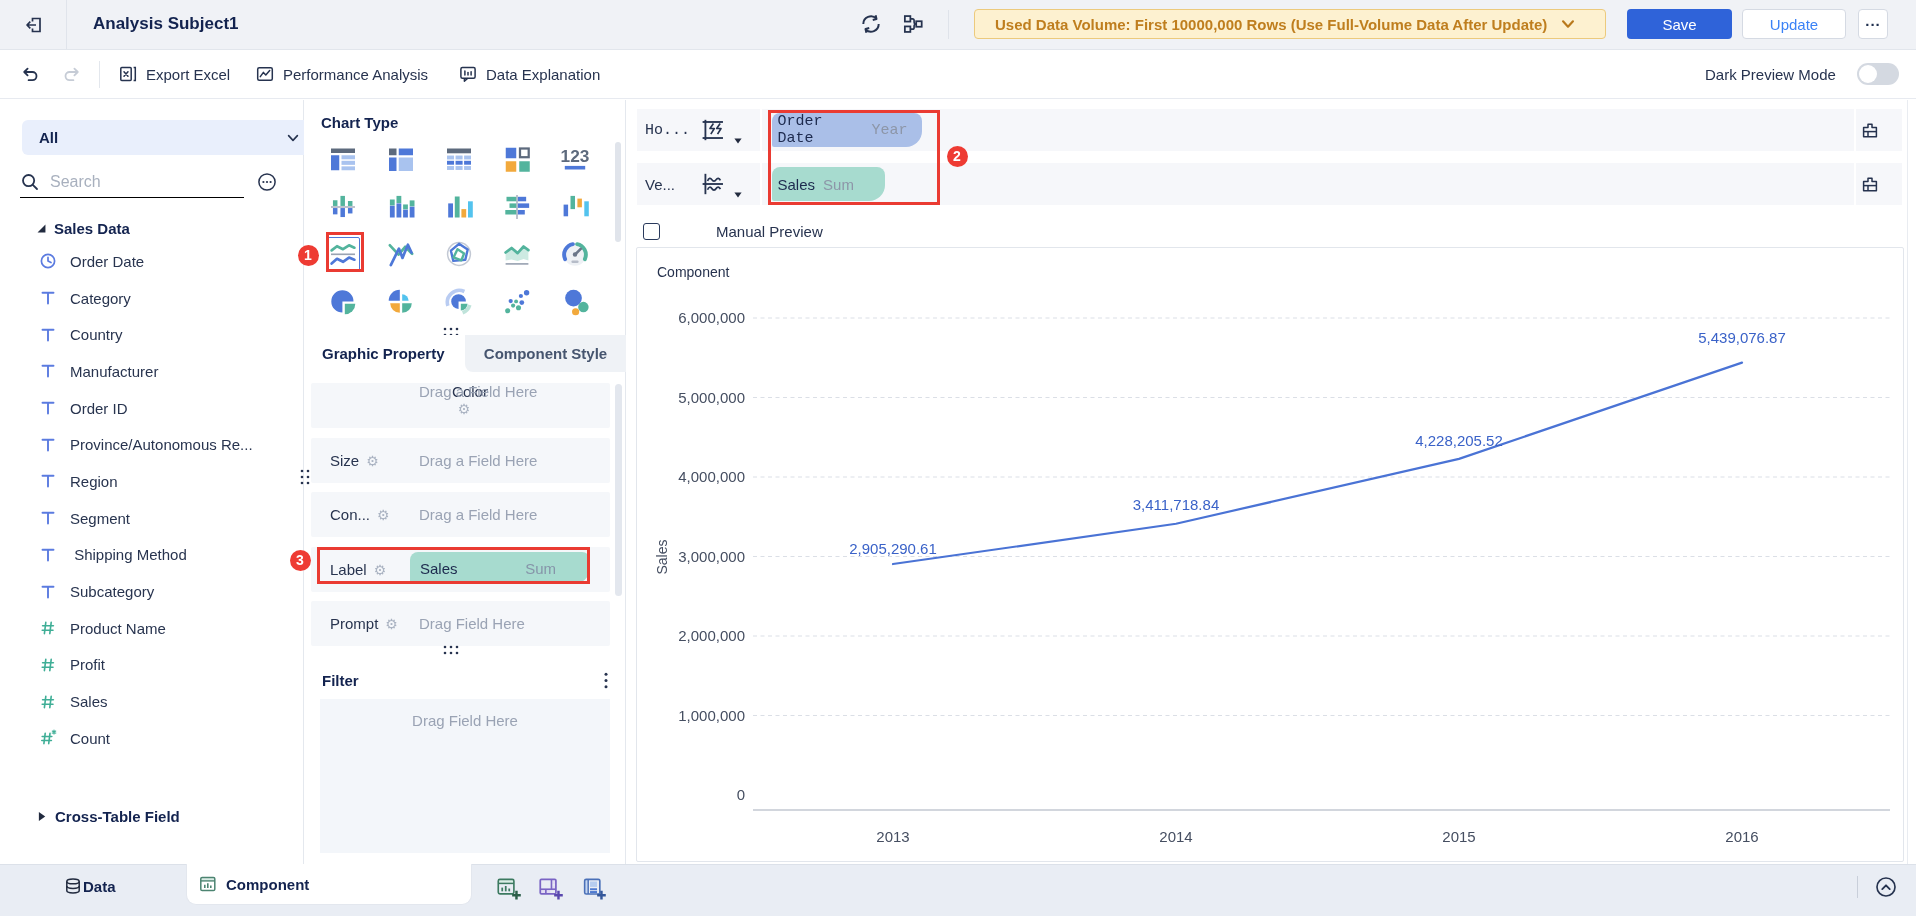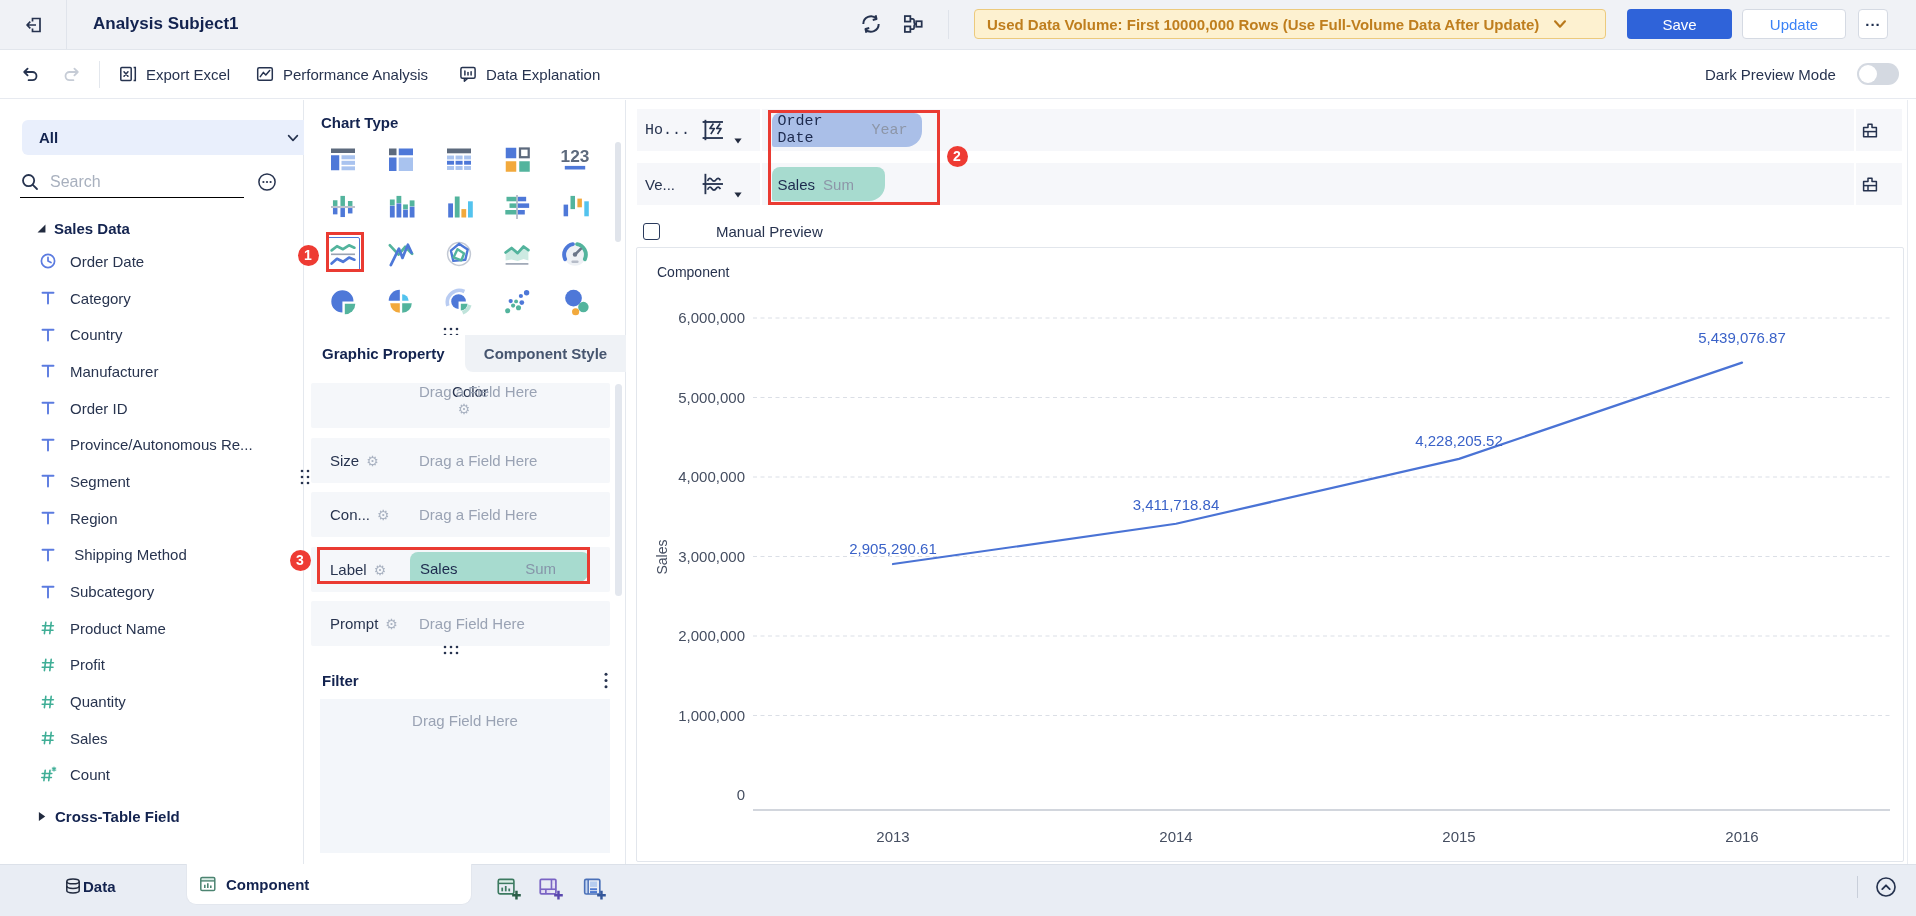--- a/index.html
+++ b/index.html
@@ -6,21 +6,21 @@
   html,body { width:1916px; height:916px; overflow:hidden; }
   body { font-family:"Liberation Sans", sans-serif; background:#ffffff; color:#27334f; position:relative; }
   svg { display:block; }
 
   
   .titlebar { position:absolute; left:0; top:0; width:1916px; height:50px; background:#f0f2f6; border-bottom:1px solid #e2e6ec; }
   .titlebar .sep1 { position:absolute; left:66px; top:0; width:1px; height:49px; background:#e0e4eb; }
   .icon-btn { position:absolute; color:#26334f; cursor:pointer; }
   .app-title { position:absolute; left:93px; top:14px; font-size:17px; font-weight:bold; color:#13234f; }
   .titlebar .sep2 { position:absolute; left:948px; top:10px; width:1px; height:29px; background:#dfe3ea; }
-  .warn-pill { position:absolute; left:974px; top:9px; width:632px; height:30px; background:#fdf1d0; border:1px solid #ecca7d; border-radius:4px; display:flex; align-items:center; padding:0 12px; cursor:pointer; }
+  .warn-pill { position:absolute; left:974px; top:9px; width:632px; height:30px; background:#fdf1d0; border:1px solid #ecca7d; border-radius:4px; display:flex; align-items:center; padding:0 20px; cursor:pointer; }
   .warn-pill .wtext { font-size:15px; font-weight:bold; color:#bf7e1e; white-space:nowrap; }
   .warn-pill .wchev { margin-left:12px; }
   .btn { position:absolute; height:30px; top:9px; border-radius:4px; font-size:15px; display:flex; align-items:center; justify-content:center; cursor:pointer; }
   .btn-save { left:1627px; width:105px; background:#2f63d9; color:#ffffff; }
   .btn-update { left:1742px; width:104px; background:#ffffff; border:1px solid #d5dae3; color:#3b82f6; }
   .btn-more { left:1858px; width:30px; background:#ffffff; border:1px solid #d5dae3; color:#20304f; font-weight:bold; letter-spacing:1px; }
   .btn-more span { transform:translateY(-4px); }
 
   
   .toolbar { position:absolute; left:0; top:50px; width:1916px; height:49px; background:#ffffff; border-bottom:1px solid #e7eaf0; }
@@ -283,36 +283,36 @@
           </svg>
         </span>
         <span class="flabel">Province/Autonomous Re...</span>
       </div>
       <div class="field-row">
         <span class="ficon">
           <svg width="20" height="20" viewBox="0 0 20 20">
             <path d="M4.5 4.8 H15.5 M10 4.8 V15.6" stroke="#5b7be0" stroke-width="1.9" fill="none" stroke-linecap="round"></path>
           </svg>
         </span>
+        <span class="flabel">Region</span>
+      </div>
+      <div class="field-row">
+        <span class="ficon">
+          <svg width="20" height="20" viewBox="0 0 20 20">
+            <path d="M4.5 4.8 H15.5 M10 4.8 V15.6" stroke="#5b7be0" stroke-width="1.9" fill="none" stroke-linecap="round"></path>
+          </svg>
+        </span>
         <span class="flabel">Segment</span>
       </div>
       <div class="field-row">
         <span class="ficon">
           <svg width="20" height="20" viewBox="0 0 20 20">
             <path d="M4.5 4.8 H15.5 M10 4.8 V15.6" stroke="#5b7be0" stroke-width="1.9" fill="none" stroke-linecap="round"></path>
           </svg>
         </span>
-        <span class="flabel">Region</span>
-      </div>
-      <div class="field-row">
-        <span class="ficon">
-          <svg width="20" height="20" viewBox="0 0 20 20">
-            <path d="M4.5 4.8 H15.5 M10 4.8 V15.6" stroke="#5b7be0" stroke-width="1.9" fill="none" stroke-linecap="round"></path>
-          </svg>
-        </span>
         <span class="flabel"> Shipping Method</span>
       </div>
       <div class="field-row">
         <span class="ficon">
           <svg width="20" height="20" viewBox="0 0 20 20">
             <path d="M4.5 4.8 H15.5 M10 4.8 V15.6" stroke="#5b7be0" stroke-width="1.9" fill="none" stroke-linecap="round"></path>
           </svg>
         </span>
         <span class="flabel">Subcategory</span>
       </div>
@@ -324,28 +324,20 @@
         </span>
         <span class="flabel">Product Name</span>
       </div>
       <div class="field-row">
         <span class="ficon">
           <svg width="20" height="20" viewBox="0 0 20 20">
             <path d="M7.8 4.4 L6.4 15.6 M13.2 4.4 L11.8 15.6 M4.6 7.8 H15.4 M4.2 12.2 H15" stroke="#3fae96" stroke-width="1.6" fill="none" stroke-linecap="round"></path>
           </svg>
         </span>
         <span class="flabel">Profit</span>
-      </div>
-      <div class="field-row">
-        <span class="ficon">
-          <svg width="20" height="20" viewBox="0 0 20 20">
-            <path d="M7.8 4.4 L6.4 15.6 M13.2 4.4 L11.8 15.6 M4.6 7.8 H15.4 M4.2 12.2 H15" stroke="#3fae96" stroke-width="1.6" fill="none" stroke-linecap="round"></path>
-          </svg>
-        </span>
-        <span class="flabel">Quantity</span>
       </div>
       <div class="field-row">
         <span class="ficon">
           <svg width="20" height="20" viewBox="0 0 20 20">
             <path d="M7.8 4.4 L6.4 15.6 M13.2 4.4 L11.8 15.6 M4.6 7.8 H15.4 M4.2 12.2 H15" stroke="#3fae96" stroke-width="1.6" fill="none" stroke-linecap="round"></path>
           </svg>
         </span>
         <span class="flabel">Sales</span>
       </div>
       <div class="field-row">

